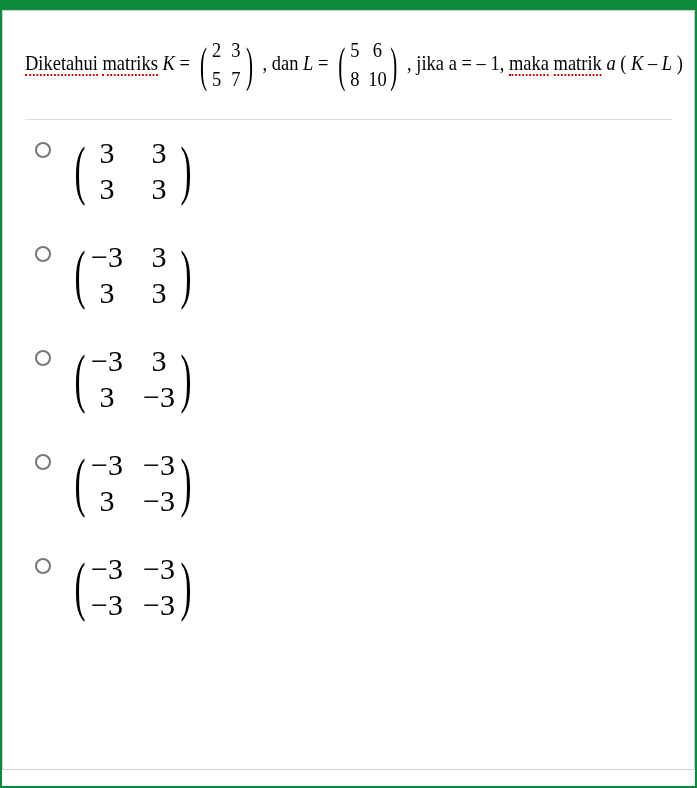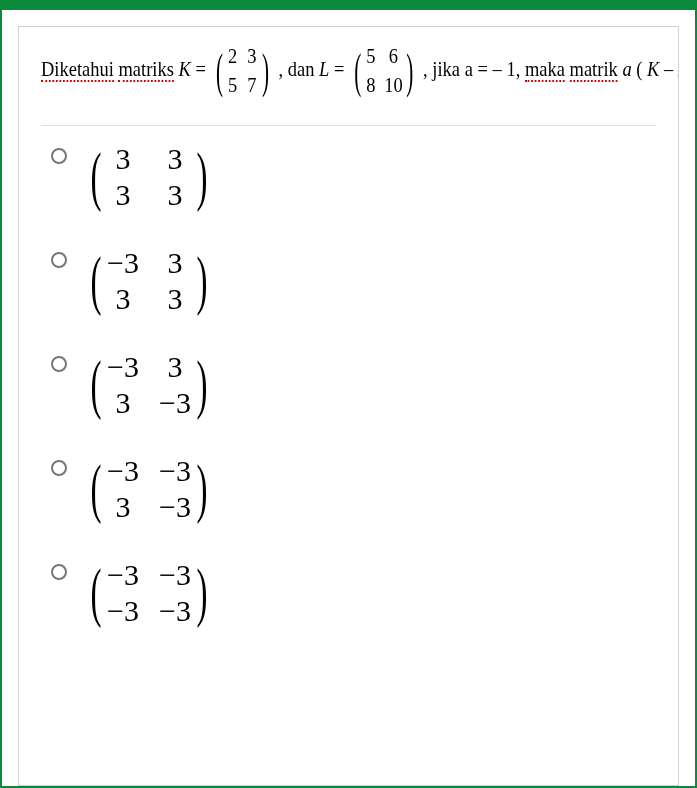--- a/index.html
+++ b/index.html
@@ -1,19 +1,19 @@
 <!DOCTYPE html>
 <html><head>
 <meta charset="utf-8">
 <style>
   * { margin: 0; padding: 0; box-sizing: border-box; }
   html, body { width: 697px; height: 788px; font-family: "Times New Roman", serif; }
   .outer { width: 697px; height: 788px; border: 2px solid #0a8a3a; position: relative; background: #fff; }
   .topbar { height: 8px; background: #0a8a3a; width: 100%; }
-  .inner { margin: 16px; border: 1px solid #d0d0d0; height: calc(100% - 24px); padding: 15px 22px 10px 22px; overflow: hidden; }
+  .inner { margin: 0; border: 1px solid #d0d0d0; height: calc(100% - 24px); padding: 25px 22px 10px 22px; overflow: hidden; }
   .question { font-size: 21px; font-weight: 500; line-height: 1.4; transform: scaleX(0.88); transform-origin: left center; white-space: nowrap; }
   .dotted { border-bottom: 2px dotted #c00; display: inline-block; line-height: 1; }
   .matrix { display: inline-flex; align-items: center; vertical-align: middle; margin: 0 2px; }
   .paren { font-size: 48px; font-weight: 300; line-height: 0.8; transform: scaleX(0.5); display: inline-block; }
   .mcontent { display: inline-grid; grid-template-columns: auto auto; column-gap: 8px; row-gap: 0; font-size: 21px; text-align: center; }
   .mcontent span { min-width: 14px; }
   hr.qsep { border: none; border-top: 1px solid #ddd; margin: 24px 0 16px 0; }
   .options { display: flex; flex-direction: column; gap: 34px; padding-left: 10px; }
   .opt { display: flex; align-items: flex-start; gap: 16px; }
   .radio { width: 16px; height: 16px; border: 2px solid #777; border-radius: 50%; margin-top: 6px; flex-shrink: 0; }

